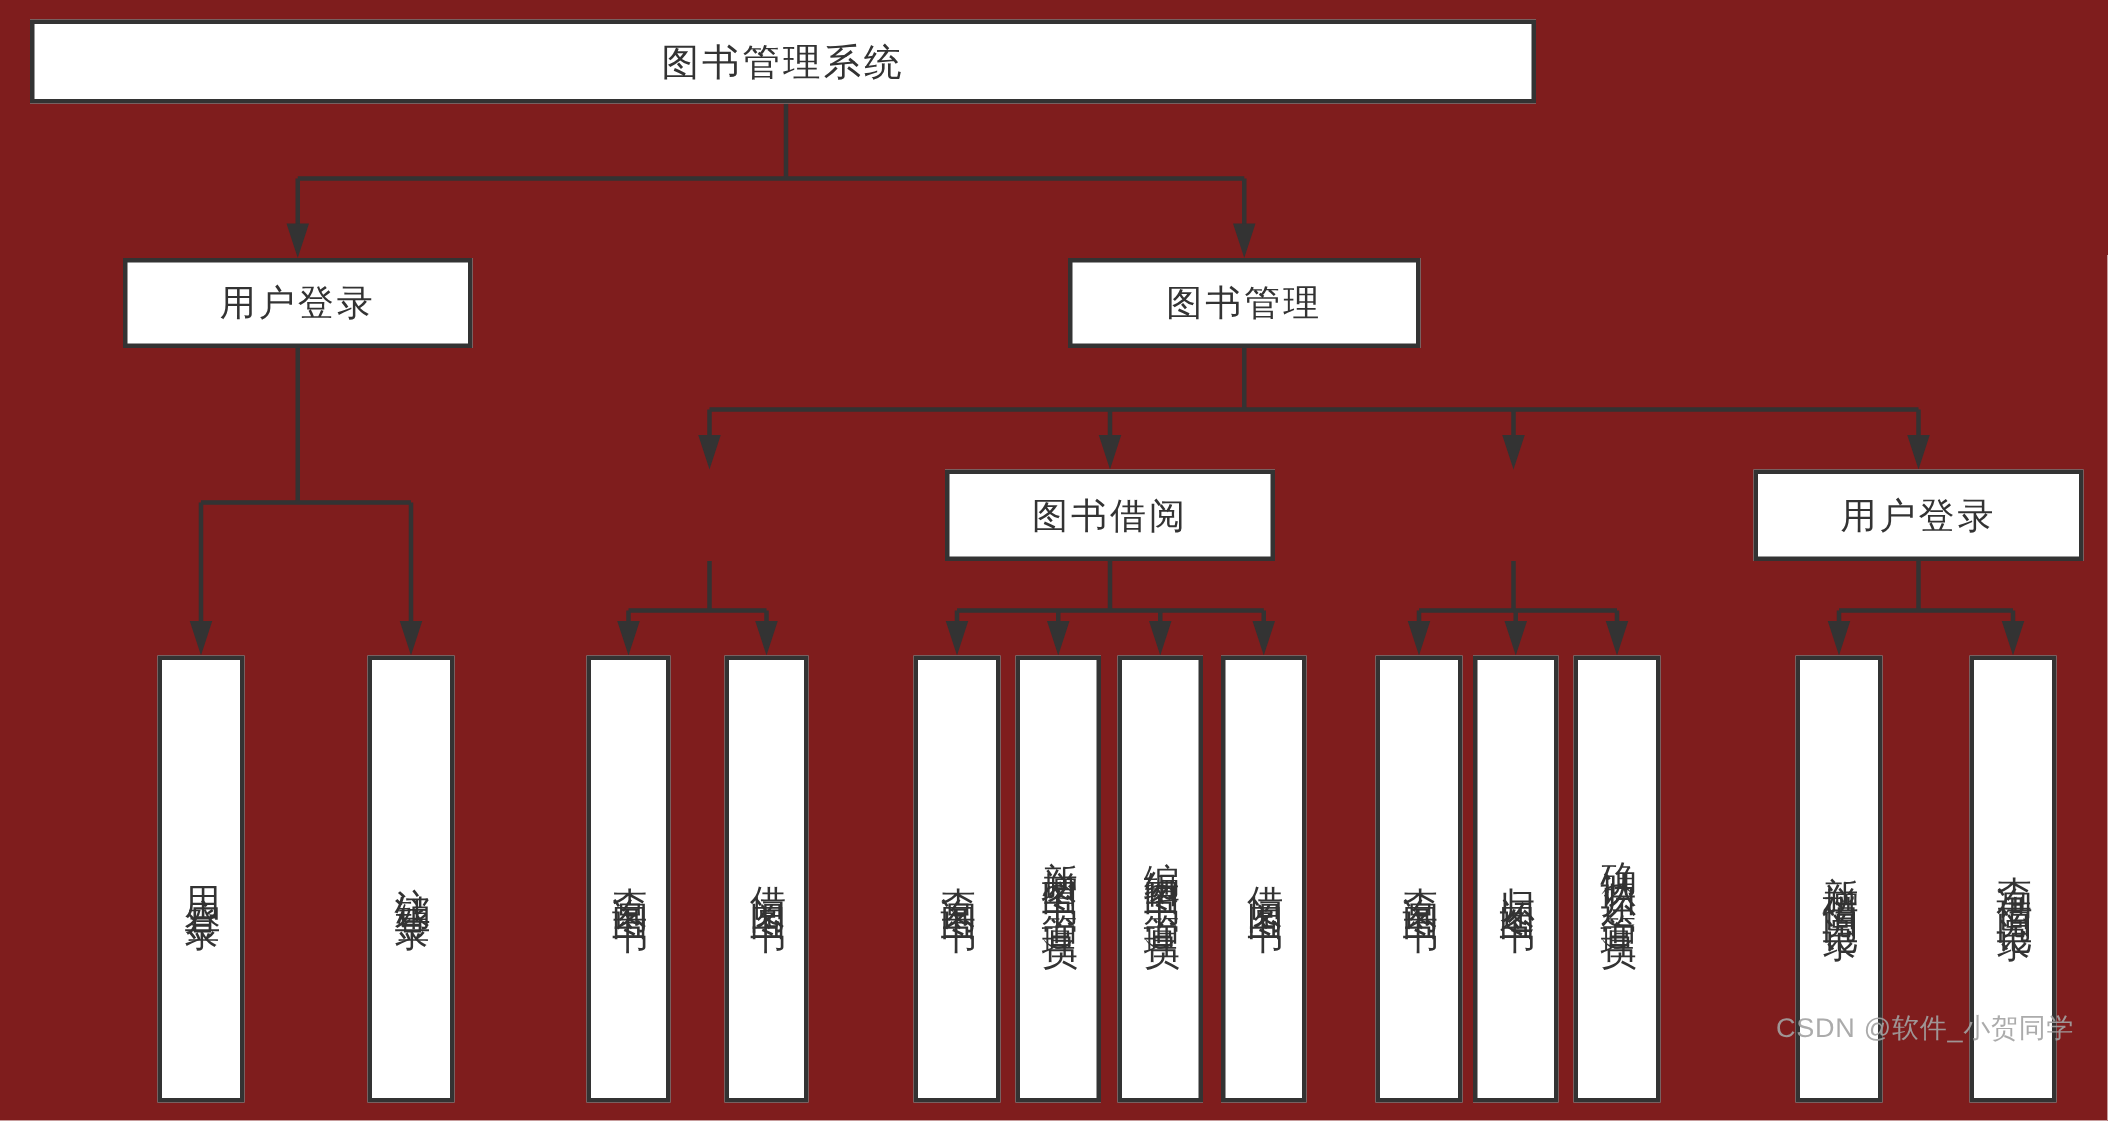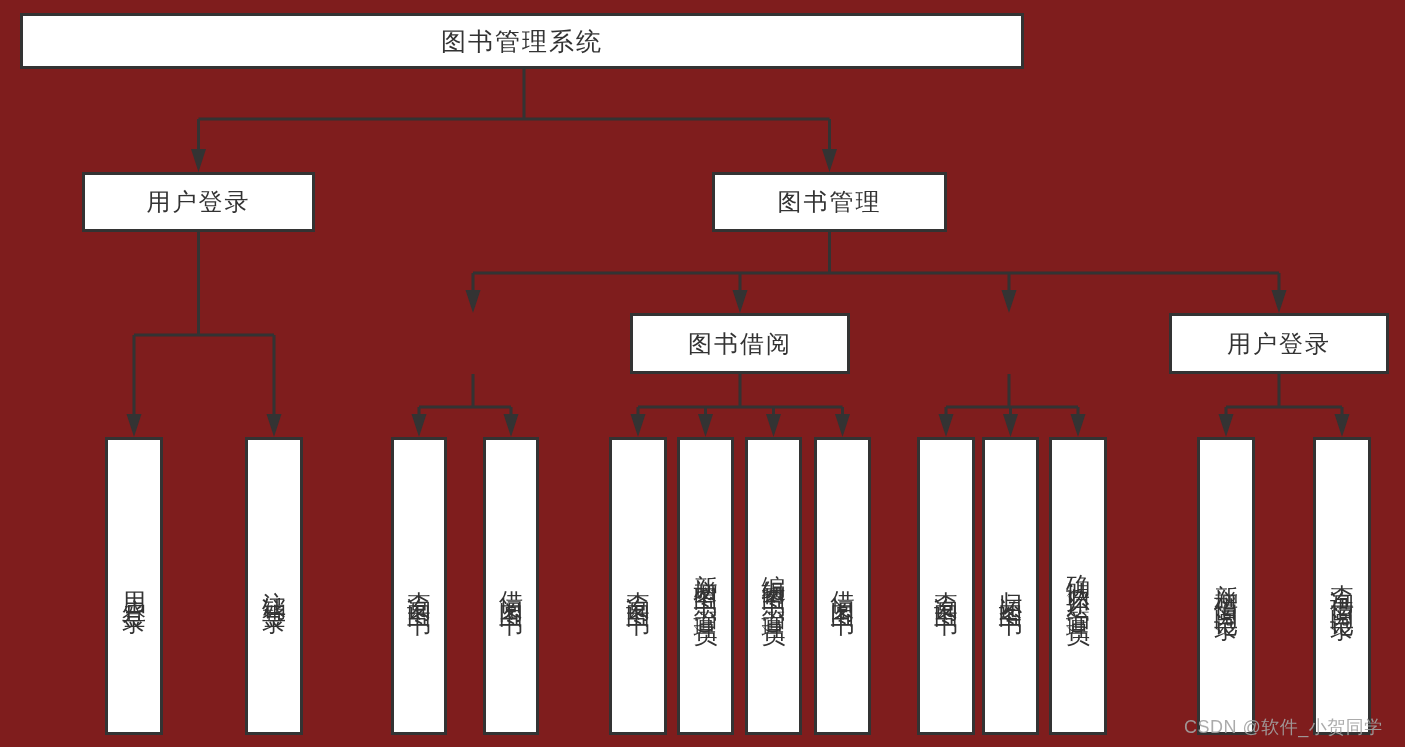--- a/index.html
+++ b/index.html
@@ -27,21 +27,21 @@
   .title{font-size:25px;}
   .v{
     writing-mode:vertical-lr;
     text-orientation:mixed;
     font-size:24px;
     letter-spacing:7px;
     line-height:1;
   }
   .watermark{
     position:absolute;
-    left:1184px;top:715px;
+    left:1184px;top:673px;
     font-size:18px;
     letter-spacing:0.5px;
     color:#a3a3a3;
     opacity:0.9;
     white-space:nowrap;
     z-index:3;
   }
 </style>
 </head>
 <body>

